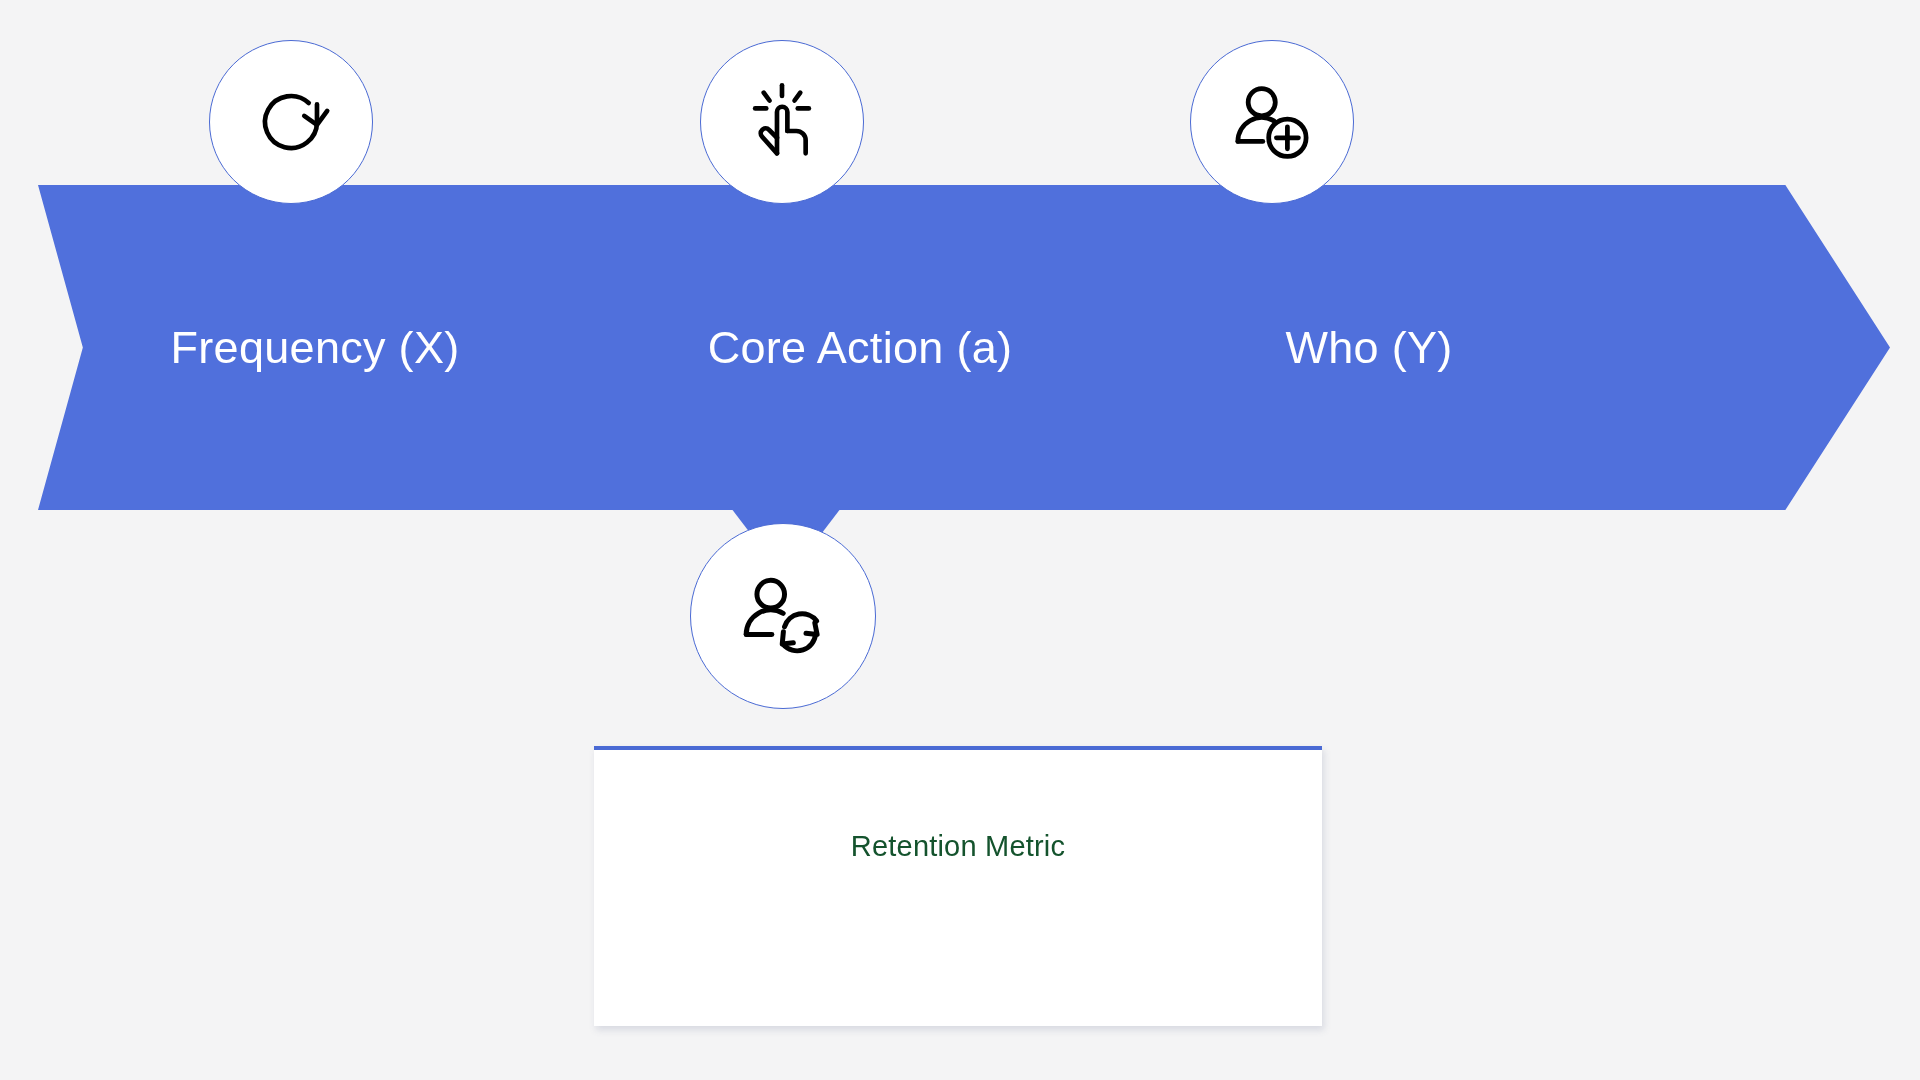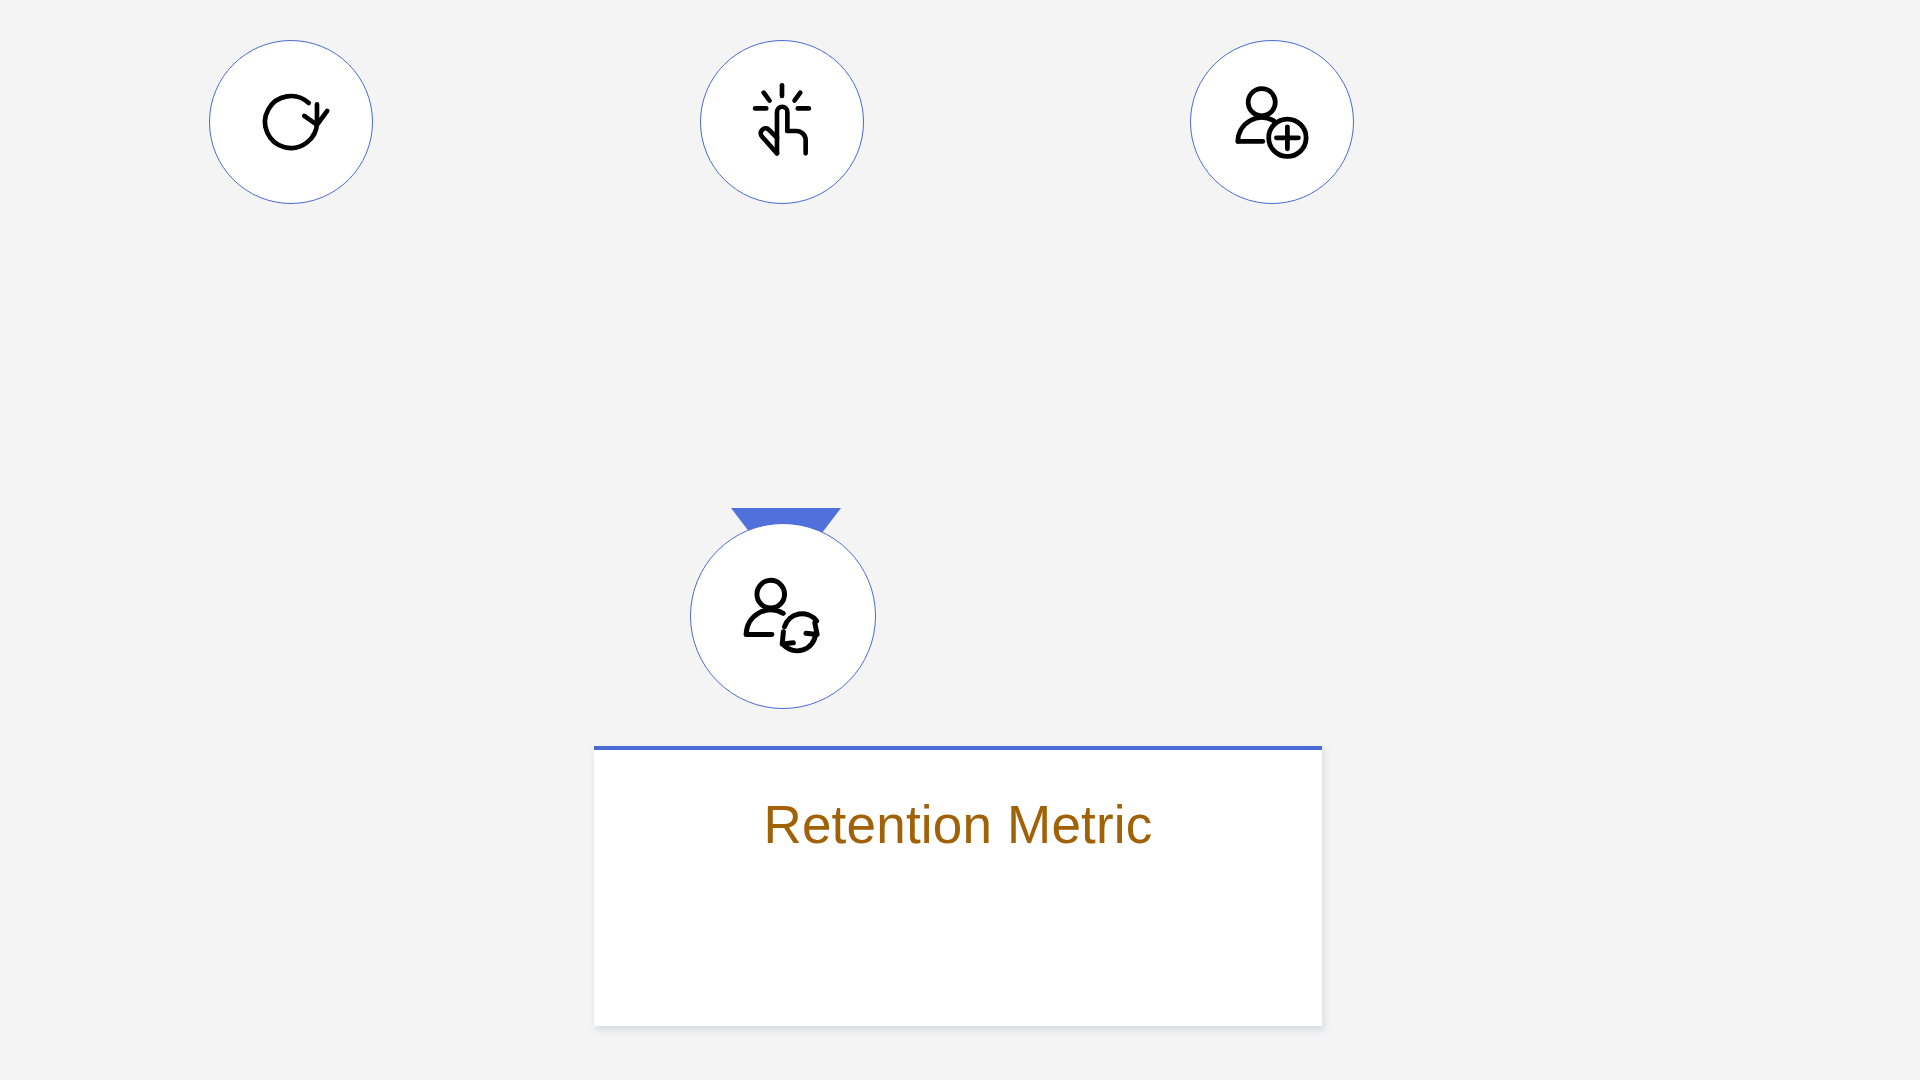--- a/index.html
+++ b/index.html
@@ -118,32 +118,46 @@
     background: #ffffff;
     border-top: 4px solid #4a6ad4;
     box-shadow: 2px 4px 7px rgba(90,100,140,0.18);
     z-index: 10;
     display: flex;
     align-items: flex-start;
     justify-content: center;
   }
 
   .metric-label {
-    margin-top: 44px;
-    font-size: 53px;
-    color: #a16207;
+    margin-top: 80px;
+    font-size: 29px;
+    color: #14532d;
     font-weight: 400;
     letter-spacing: 0.2px;
   }
 </style>
 </head>
 <body>
 
 <div id="stage">
 
+  <div class="chevron-band">
+
+    <div class="chevron chev-1 notch-both">
+      <span class="chev-label">Frequency (X)</span>
+    </div>
+
+    <div class="chevron chev-2 notch-both">
+      <span class="chev-label">Core Action (a)</span>
+    </div>
+
+    <div class="chevron chev-3 notch-both">
+      <span class="chev-label">Who (Y)</span>
+    </div>
+  </div>
 
   <div class="down-arrow"></div>
 
   <div class="metric-card">
     <span class="metric-label">Retention Metric</span>
   </div>
 
   <div class="icon-badge badge-1">
     <span>
       <svg width="86" height="86" viewBox="0 0 48 48" fill="none" stroke="#000000" stroke-width="2.6" stroke-linecap="round" stroke-linejoin="round">

